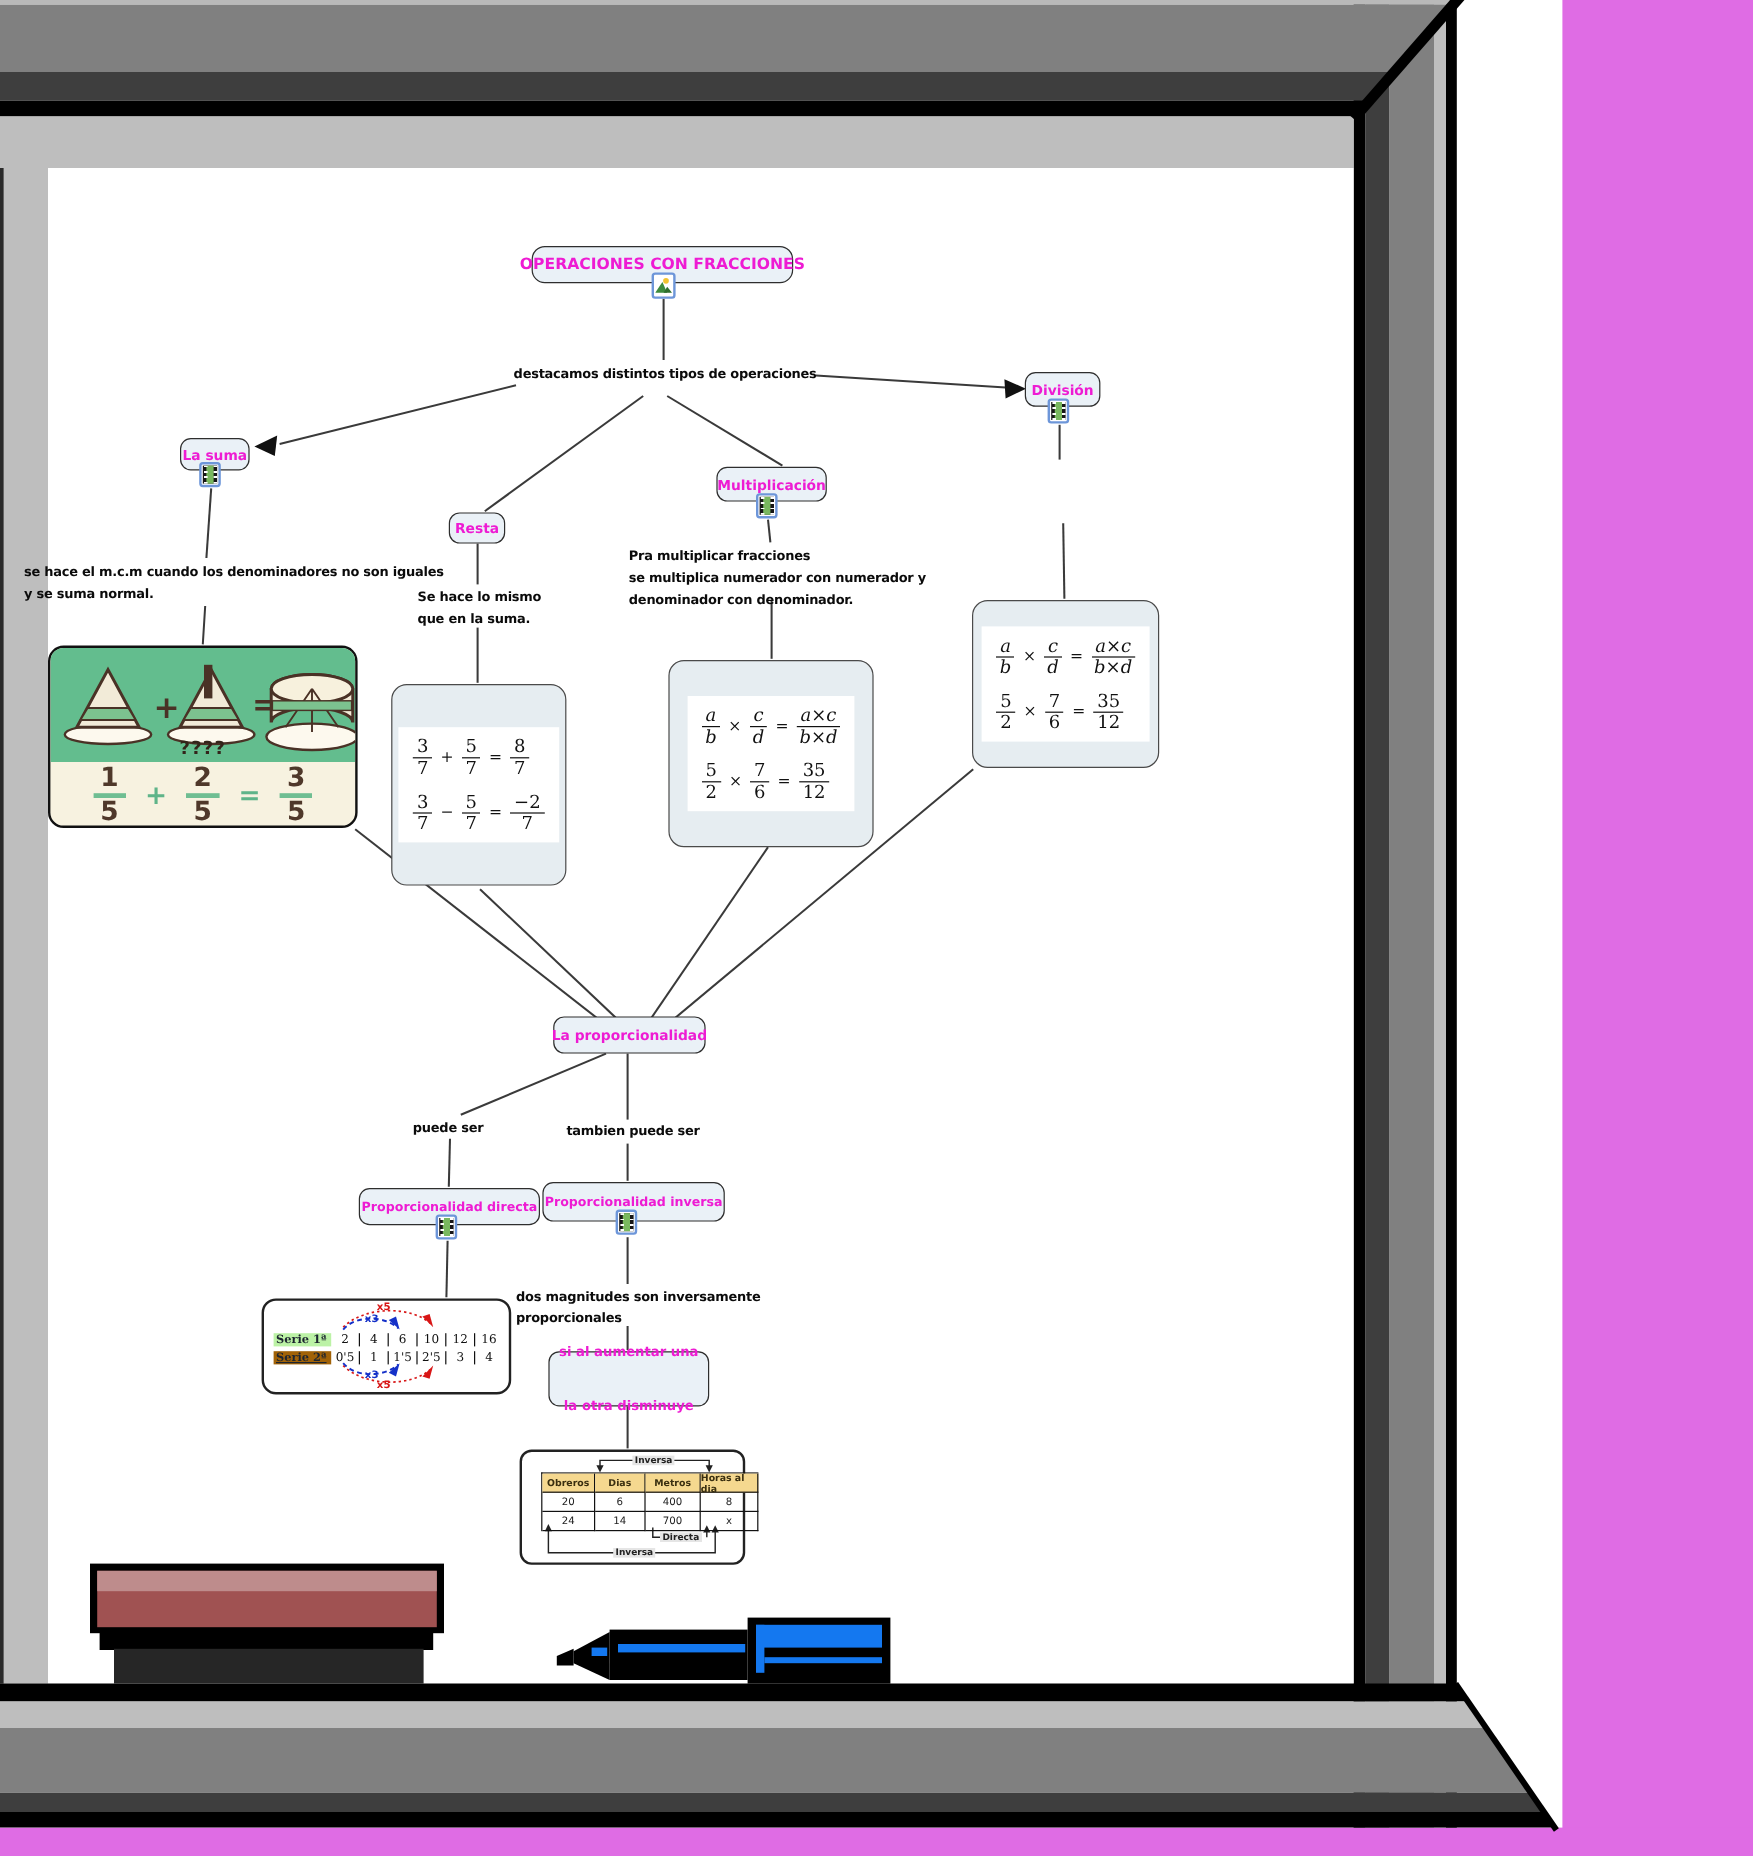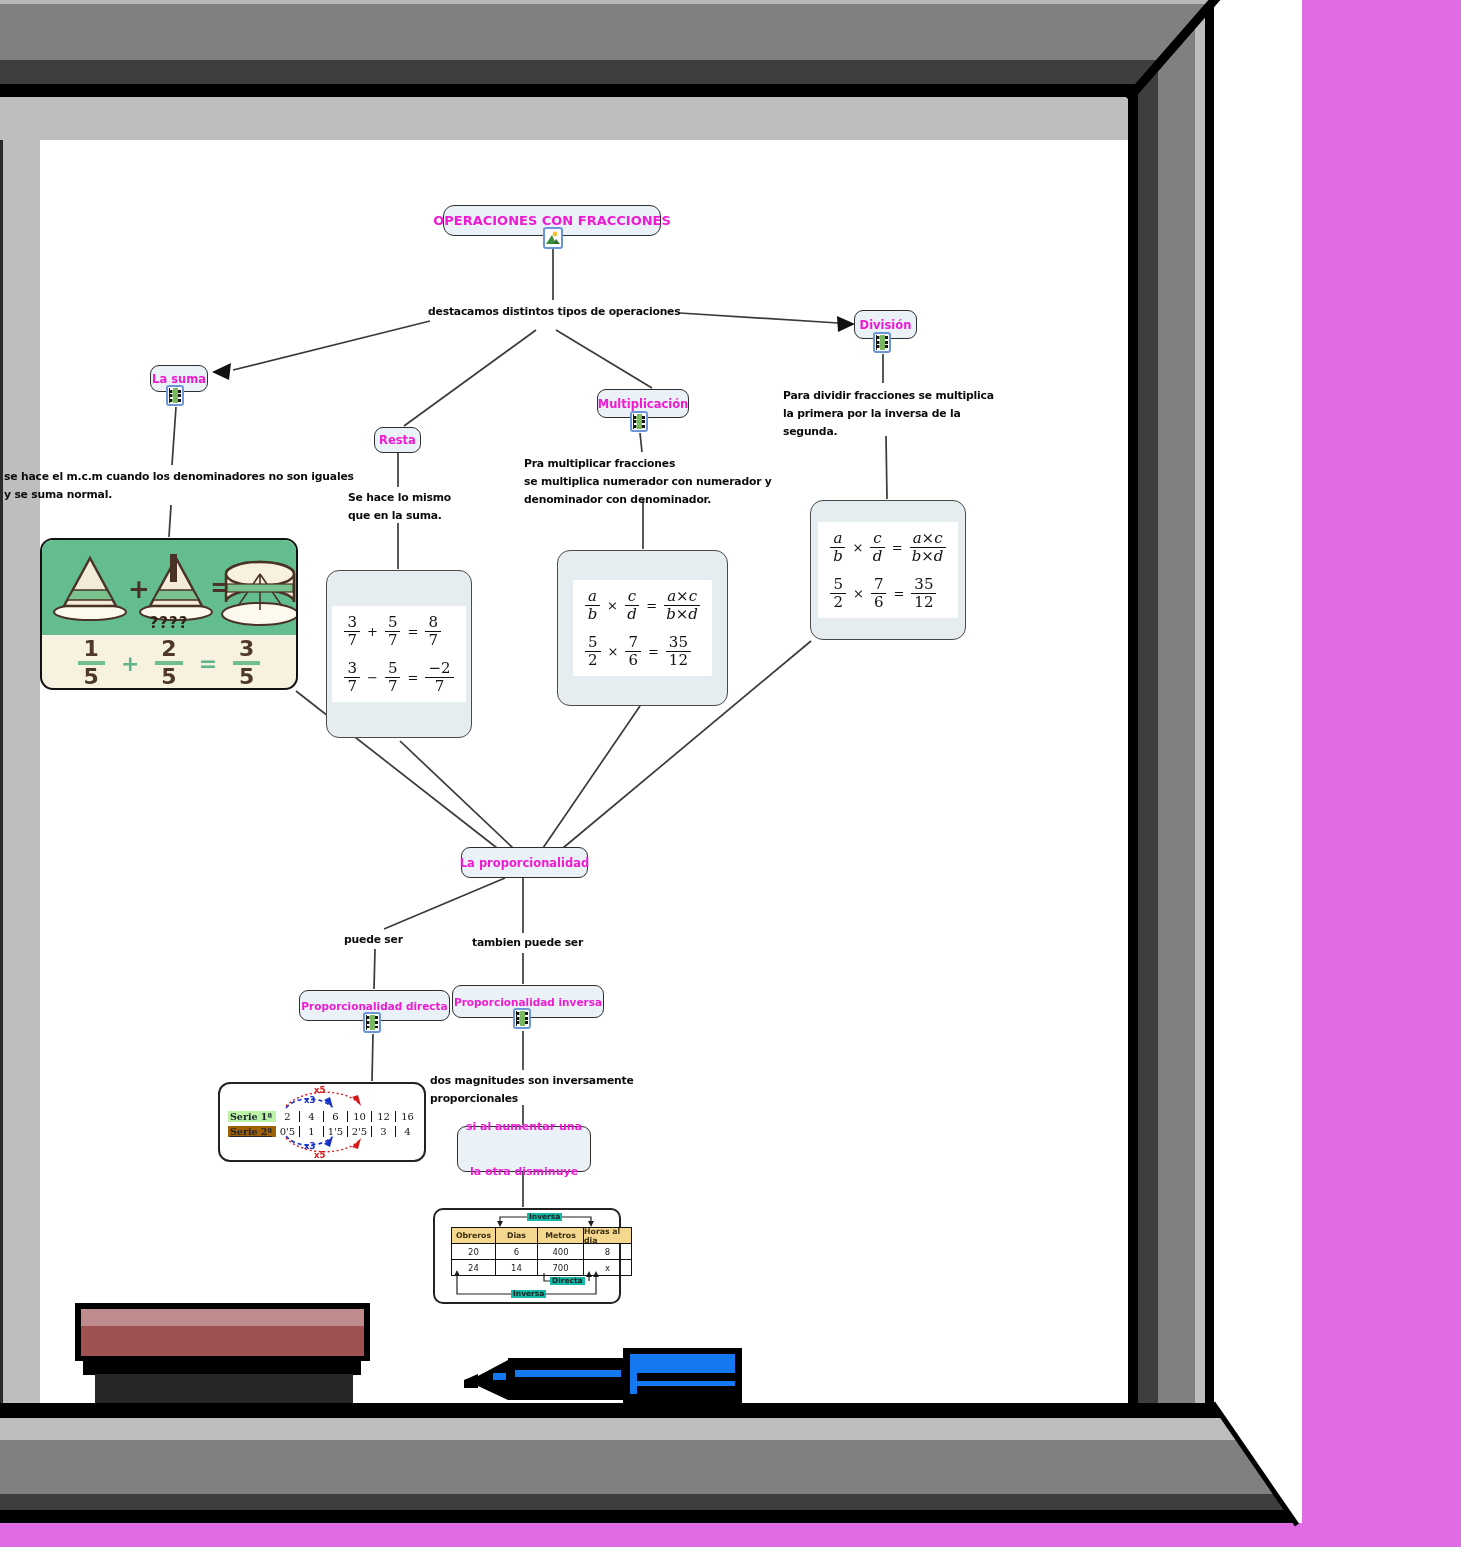--- a/index.html
+++ b/index.html
@@ -75,21 +75,21 @@
   .arrow-lbl.blue{color:#1430C8;}
 
   
   .ptable-box{position:absolute;z-index:3;left:433px;top:1208px;width:188px;height:96px;
         background:#fff;border:2px solid #222;border-radius:10px;box-sizing:border-box;}
   .p-grid{position:absolute;left:16px;top:17px;border-top:1.4px solid #111;border-left:1.4px solid #111;}
   .p-row{display:flex;}
   .p-cell{border-right:1.4px solid #111;border-bottom:1.4px solid #111;box-sizing:border-box;
         height:16px;display:flex;align-items:center;justify-content:center;font-size:8.5px;color:#222;}
   .p-cell.h{background:#F5D88F;font-weight:bold;font-size:7.8px;color:#3A2F10;}
-  .bracket-lbl{position:absolute;z-index:5;background:#14b8a6;font-size:7.5px;font-weight:bold;
+  .bracket-lbl{position:absolute;z-index:5;background:#e5e5e5;font-size:7.5px;font-weight:bold;
         color:#222;padding:0 2px;line-height:8px;}
 
   
   .eraser-top{position:absolute;z-index:3;left:75px;top:1303px;width:295px;height:58px;
         background:#000;box-sizing:border-box;}
   .eraser-top .felt{position:absolute;left:6px;top:6px;right:6px;bottom:5px;background:#A05252;}
   .eraser-top .felt .hi{position:absolute;left:0;top:0;width:100%;height:17px;background:#BE8C8C;}
   .eraser-mid{position:absolute;z-index:3;left:83px;top:1358px;width:278px;height:17px;background:#000;}
   .eraser-base{position:absolute;z-index:3;left:95px;top:1374px;width:258px;height:29px;background:#262626;}
 </style>
@@ -216,37 +216,32 @@
     </div>
 
   <div class="node two" style="left:457px;top:1126px;width:134px;height:46px;font-size:11px;gap:29px;">
     <span>si al aumentar una</span>
     <span>la otra disminuye</span>
   </div>
 
   <div class="note" style="left:428px;top:303px;">
     <span class="ln">destacamos distintos tipos de operaciones</span>
   </div>
-  <div class="note" style="left:4px;top:468px;">
+  <div class="note" style="left:20px;top:468px;">
     <span class="ln">se hace el m.c.m cuando los denominadores no son iguales</span>
     <span class="ln">y se suma normal.</span>
   </div>
   <div class="note" style="left:348px;top:489px;">
     <span class="ln">Se hace lo mismo</span>
     <span class="ln">que en la suma.</span>
   </div>
   <div class="note" style="left:524px;top:455px;">
     <span class="ln">Pra multiplicar fracciones</span>
     <span class="ln">se multiplica numerador con numerador y</span>
     <span class="ln">denominador con denominador.</span>
-  </div>
-  <div class="note" style="left:783px;top:387px;">
-    <span class="ln">Para dividir fracciones se multiplica</span>
-    <span class="ln">la primera por la inversa de la</span>
-    <span class="ln">segunda.</span>
   </div>
   <div class="note" style="left:344px;top:931px;">
     <span class="ln">puede ser</span>
   </div>
   <div class="note" style="left:472px;top:934px;">
     <span class="ln">tambien puede ser</span>
   </div>
   <div class="note" style="left:430px;top:1072px;">
     <span class="ln">dos magnitudes son inversamente</span>
     <span class="ln">proporcionales</span>

